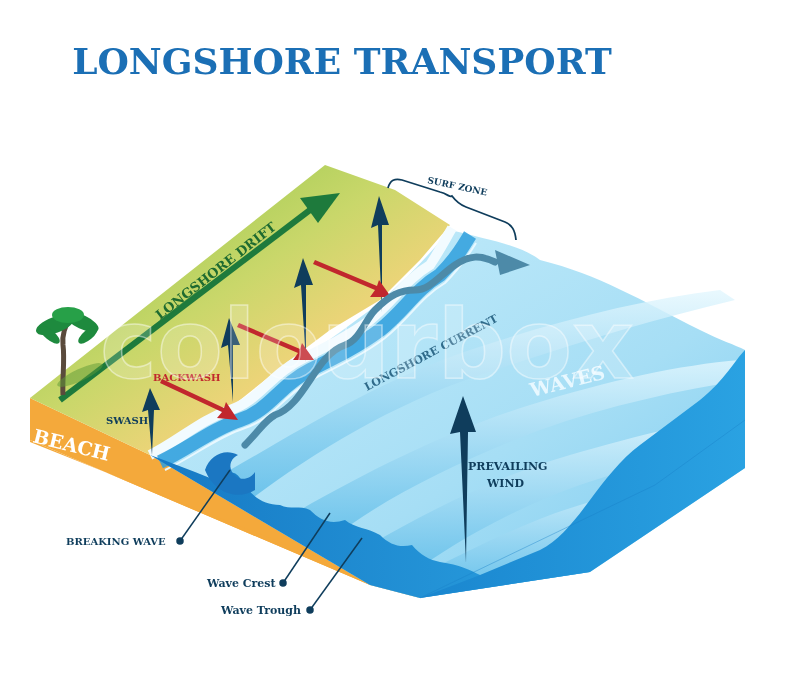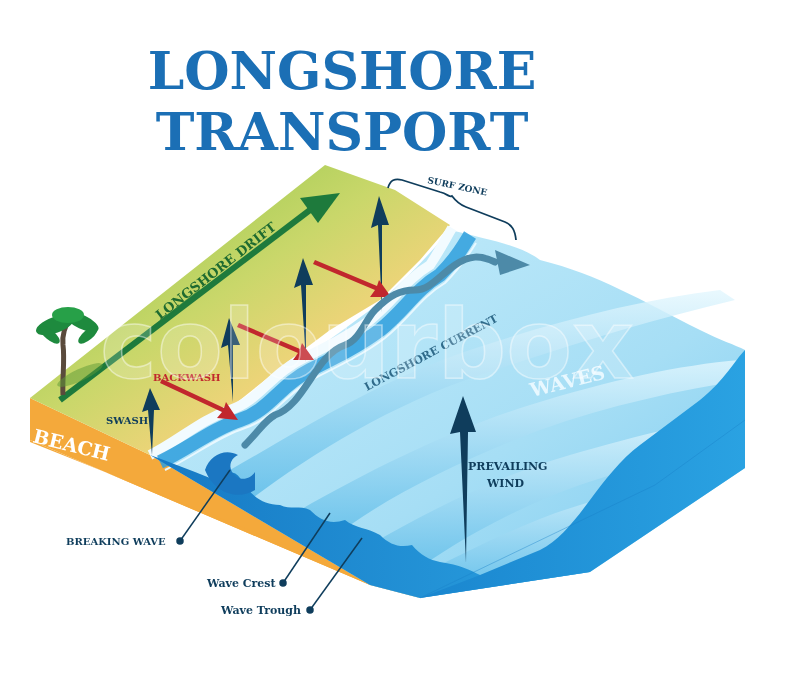--- a/index.html
+++ b/index.html
@@ -1,19 +1,19 @@
 <!DOCTYPE html>
 <html><head>
 <meta charset="utf-8">
 <style>
   html, body { margin: 0; padding: 0; background: #ffffff; }
   body { width: 800px; height: 682px; position: relative; overflow: hidden; font-family: "DejaVu Serif", serif; }
   .title {
     position: absolute; left: 0; top: 40px; width: 684px; text-align: center;
-    font-family: "DejaVu Serif", serif; font-weight: bold; font-size: 52px;
+    font-family: "DejaVu Serif", serif; font-weight: bold; font-size: 36px;
     letter-spacing: 0px; color: #1b6fb5;
   }
   svg.diagram { position: absolute; left: 0; top: 0; }
   .lbl { font-family: "DejaVu Serif", serif; font-weight: bold; }
 </style>
 </head>
 <body>
 
 <div class="title">LONGSHORE TRANSPORT</div>
 

